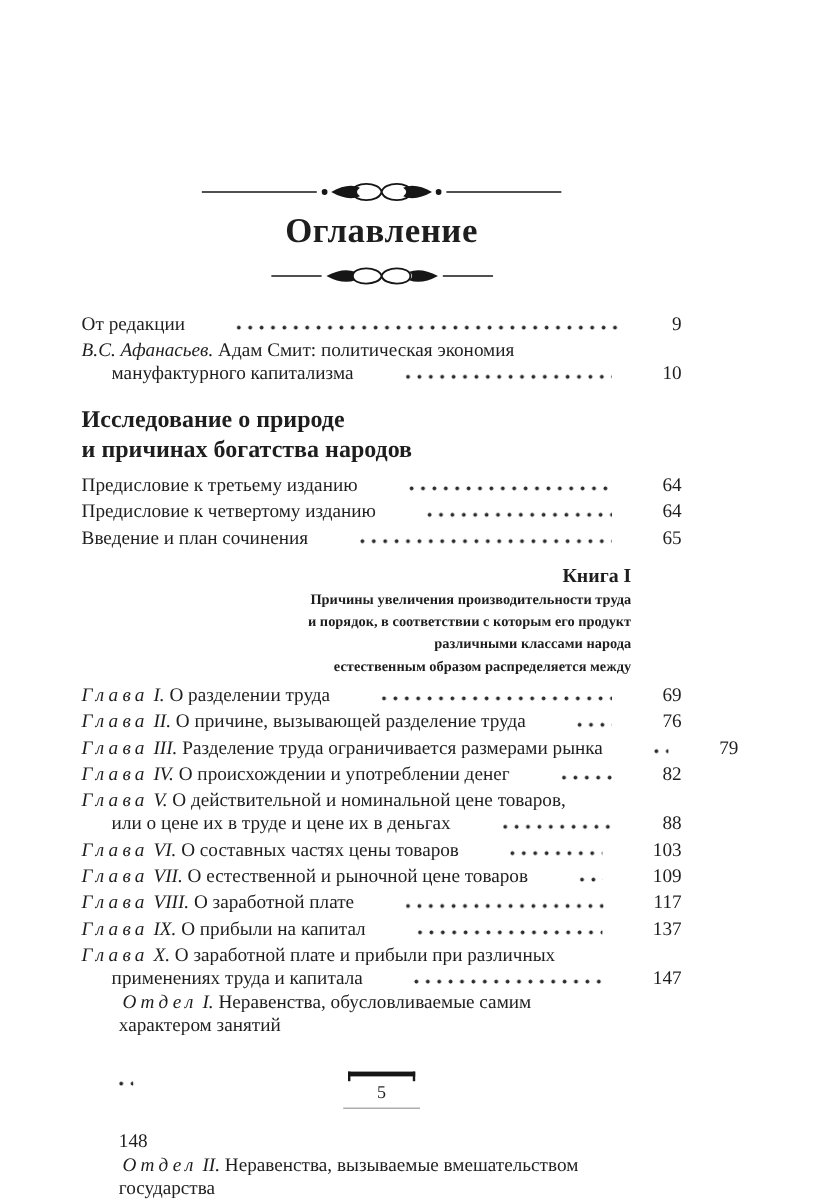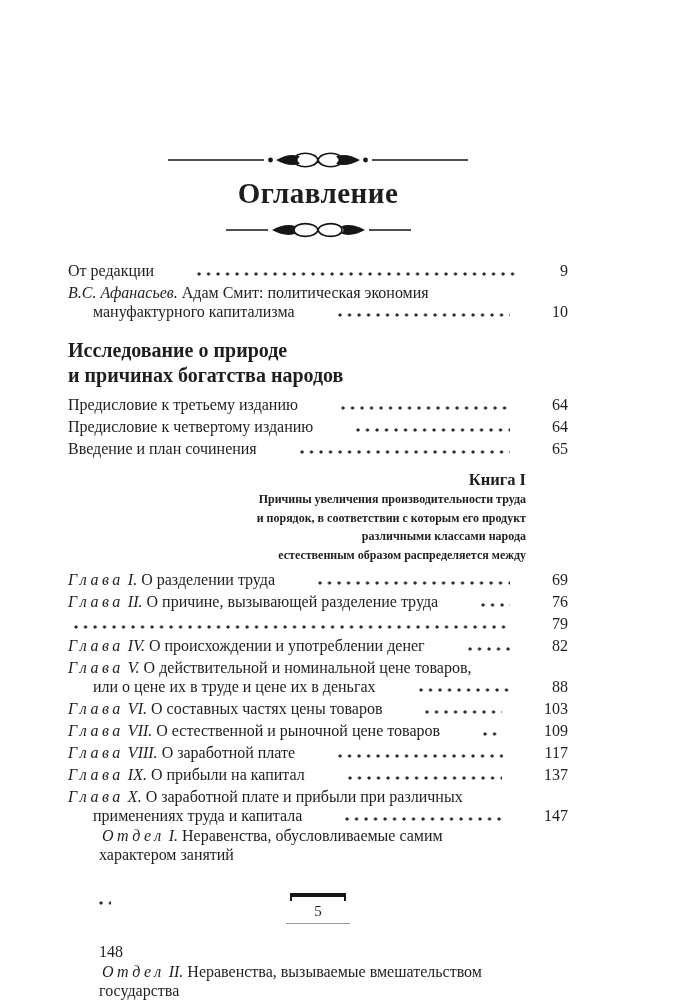--- a/index.html
+++ b/index.html
@@ -168,20 +168,21 @@
         </div>
         <div class="entry chapter">
           <div class="row first last">
             <span class="tw"><span class="lead-word">Глава</span> <span class="lead-num">II.</span> <span class="txt">О причине, вызывающей разделение труда</span></span>
             <span class="leader"></span>
             <span class="pg">76</span>
           </div>
         </div>
         <div class="entry chapter">
           <div class="row first last">
+            <span class="tw"><span class="lead-word">Глава</span> <span class="lead-num">III.</span> <span class="txt">Разделение труда ограничивается размерами рынка</span></span>
             <span class="leader"></span>
             <span class="pg">79</span>
           </div>
         </div>
         <div class="entry chapter">
           <div class="row first last">
             <span class="tw"><span class="lead-word">Глава</span> <span class="lead-num">IV.</span> <span class="txt">О происхождении и употреблении денег</span></span>
             <span class="leader"></span>
             <span class="pg">82</span>
           </div>

